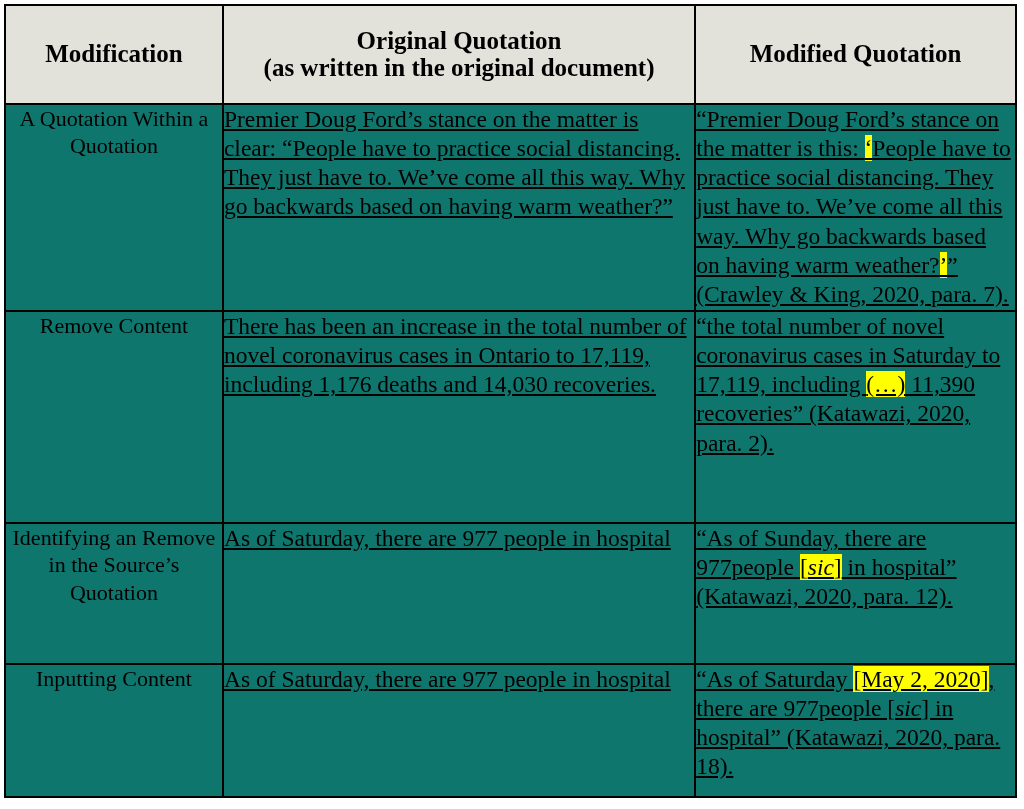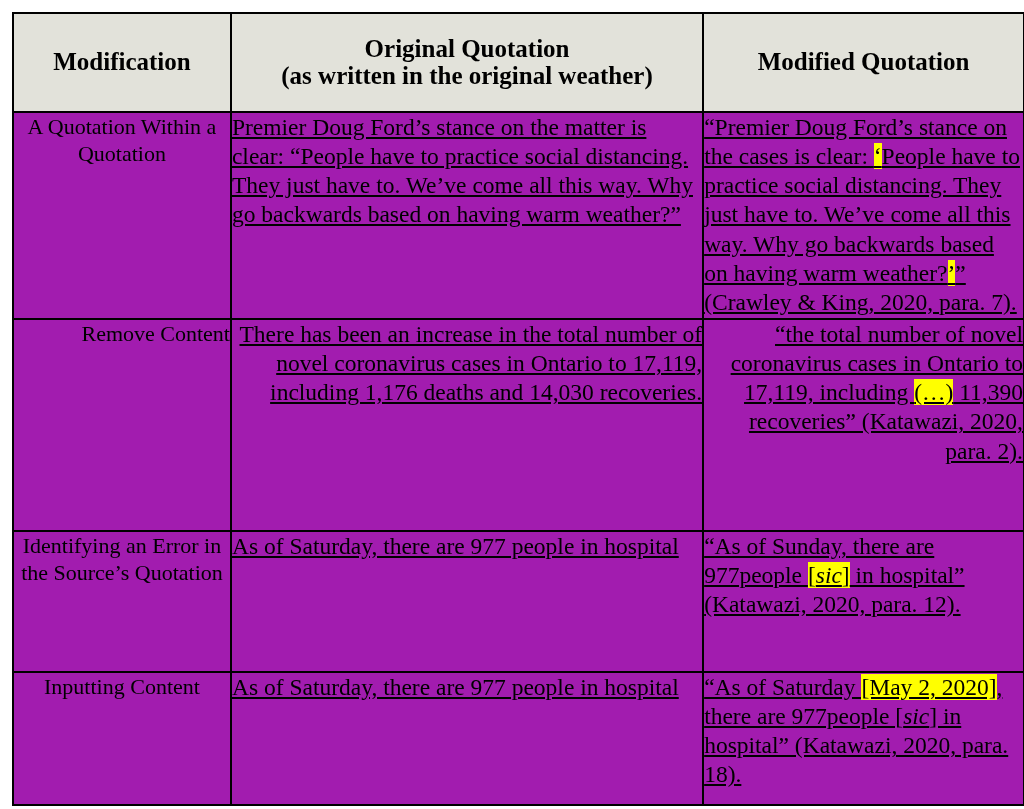--- a/index.html
+++ b/index.html
@@ -9,31 +9,31 @@
   }
   body {
     width: 1024px;
     height: 809px;
     font-family: "Liberation Serif", "DejaVu Serif", serif;
     -webkit-font-smoothing: antialiased;
   }
 
   #quotation-table {
     width: 1013px;
-    margin: 12px;
+    margin: 4px;
     border-collapse: collapse;
     table-layout: fixed;
   }
 
   #quotation-table td,
   #quotation-table th {
     border: 2px solid #000000;
     vertical-align: top;
     padding: 0;
-    background: #a21caf;
+    background: #0f766e;
   }
 
   
   #quotation-table thead th {
     background: #e2e2da;
     text-align: center;
     vertical-align: middle;
     font-weight: bold;
     font-size: 25px;
     line-height: 1.07;
@@ -63,21 +63,21 @@
     padding: 26px 12px 10px 27px;
     text-decoration: underline;
   }
   .col-modq .cell-text,
   td.cell-modified {
     padding-left: 22px;
   }
 
   
   .row-1 td { height: 205px; }
-  .row-2 td { height: 210px; text-align: right; }
+  .row-2 td { height: 210px; }
   .row-3 td { height: 139px; }
   .row-4 td { height: 131px; }
 
   
   .hl {
     background-color: #ffff00;
   }
   .it {
     font-style: italic;
   }
@@ -86,40 +86,40 @@
 <body>
 
 <table id="quotation-table">
   <thead>
     <tr>
       <th class="col-mod">
         <span class="hdr-main">Modification</span>
       </th>
       <th class="col-orig">
         <span class="hdr-main">Original Quotation</span>
-        <span class="hdr-sub">(as written in the original weather)</span>
+        <span class="hdr-sub">(as written in the original document)</span>
       </th>
       <th class="col-modq">
         <span class="hdr-main">Modified Quotation</span>
       </th>
     </tr>
   </thead>
   <tbody>
     <tr class="row-1">
       <td class="cell-mod">A Quotation Within a Quotation</td>
       <td class="cell-text">Premier Doug Ford’s stance on the matter is clear: “People have to practice social distancing. They just have to.  We’ve come all this way.  Why go backwards based on having warm weather?”</td>
-      <td class="cell-text cell-modified"><span>“Premier Doug Ford’s stance on the cases is clear: </span><span class="hl">‘</span><span>People have to practice social distancing. They just have to.  We’ve come all this way.  Why go backwards based on having warm weather?</span><span class="hl">’</span><span>” (Crawley &amp; King, 2020, para. 7).</span></td>
+      <td class="cell-text cell-modified"><span>“Premier Doug Ford’s stance on the matter is this: </span><span class="hl">‘</span><span>People have to practice social distancing. They just have to.  We’ve come all this way.  Why go backwards based on having warm weather?</span><span class="hl">’</span><span>” (Crawley &amp; King, 2020, para. 7).</span></td>
     </tr>
     <tr class="row-2">
       <td class="cell-mod">Remove Content</td>
       <td class="cell-text">There has been an increase in the total number of novel coronavirus cases in Ontario to 17,119, including 1,176 deaths and 14,030 recoveries.</td>
-      <td class="cell-text cell-modified"><span>“the total number of novel coronavirus cases in Ontario to 17,119, including </span><span class="hl">(…)</span><span> 11,390 recoveries” (Katawazi, 2020, para. 2).</span></td>
+      <td class="cell-text cell-modified"><span>“the total number of novel coronavirus cases in Saturday to 17,119, including </span><span class="hl">(…)</span><span> 11,390 recoveries” (Katawazi, 2020, para. 2).</span></td>
     </tr>
     <tr class="row-3">
-      <td class="cell-mod">Identifying an Error in the Source’s Quotation</td>
+      <td class="cell-mod">Identifying an Remove in the Source’s Quotation</td>
       <td class="cell-text">As of Saturday, there are 977 people in hospital</td>
       <td class="cell-text cell-modified"><span> “As of Sunday, there are 977people </span><span class="hl">[</span><span class="hl it">sic</span><span class="hl">]</span><span> in hospital” (Katawazi, 2020, para. 12).</span></td>
     </tr>
     <tr class="row-4">
       <td class="cell-mod">Inputting Content</td>
       <td class="cell-text">As of Saturday, there are 977 people in hospital</td>
       <td class="cell-text cell-modified"><span>“As of Saturday </span><span class="hl">[May 2, 2020]</span><span>, there are 977people [</span><span class="it">sic</span><span>] in hospital” (Katawazi, 2020, para. 18).</span></td>
     </tr>
   </tbody>
 </table>

